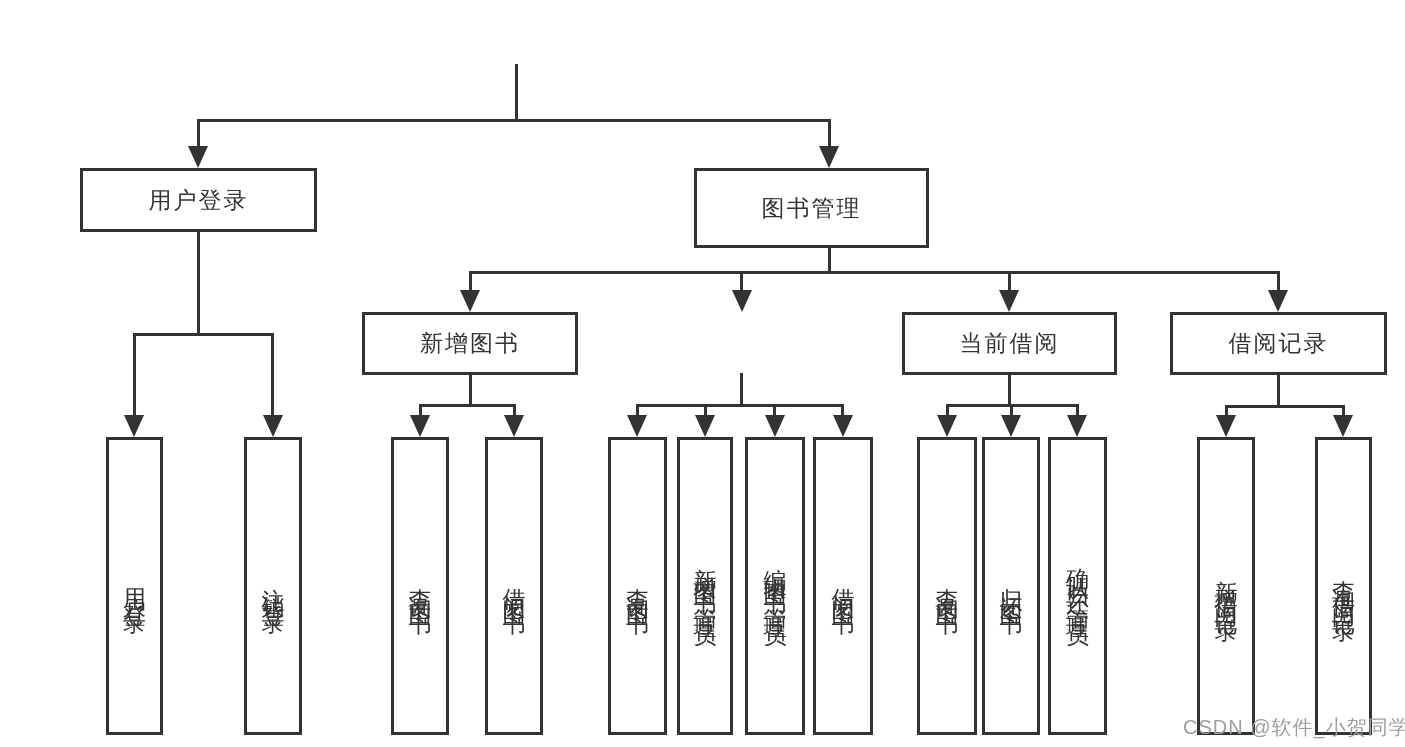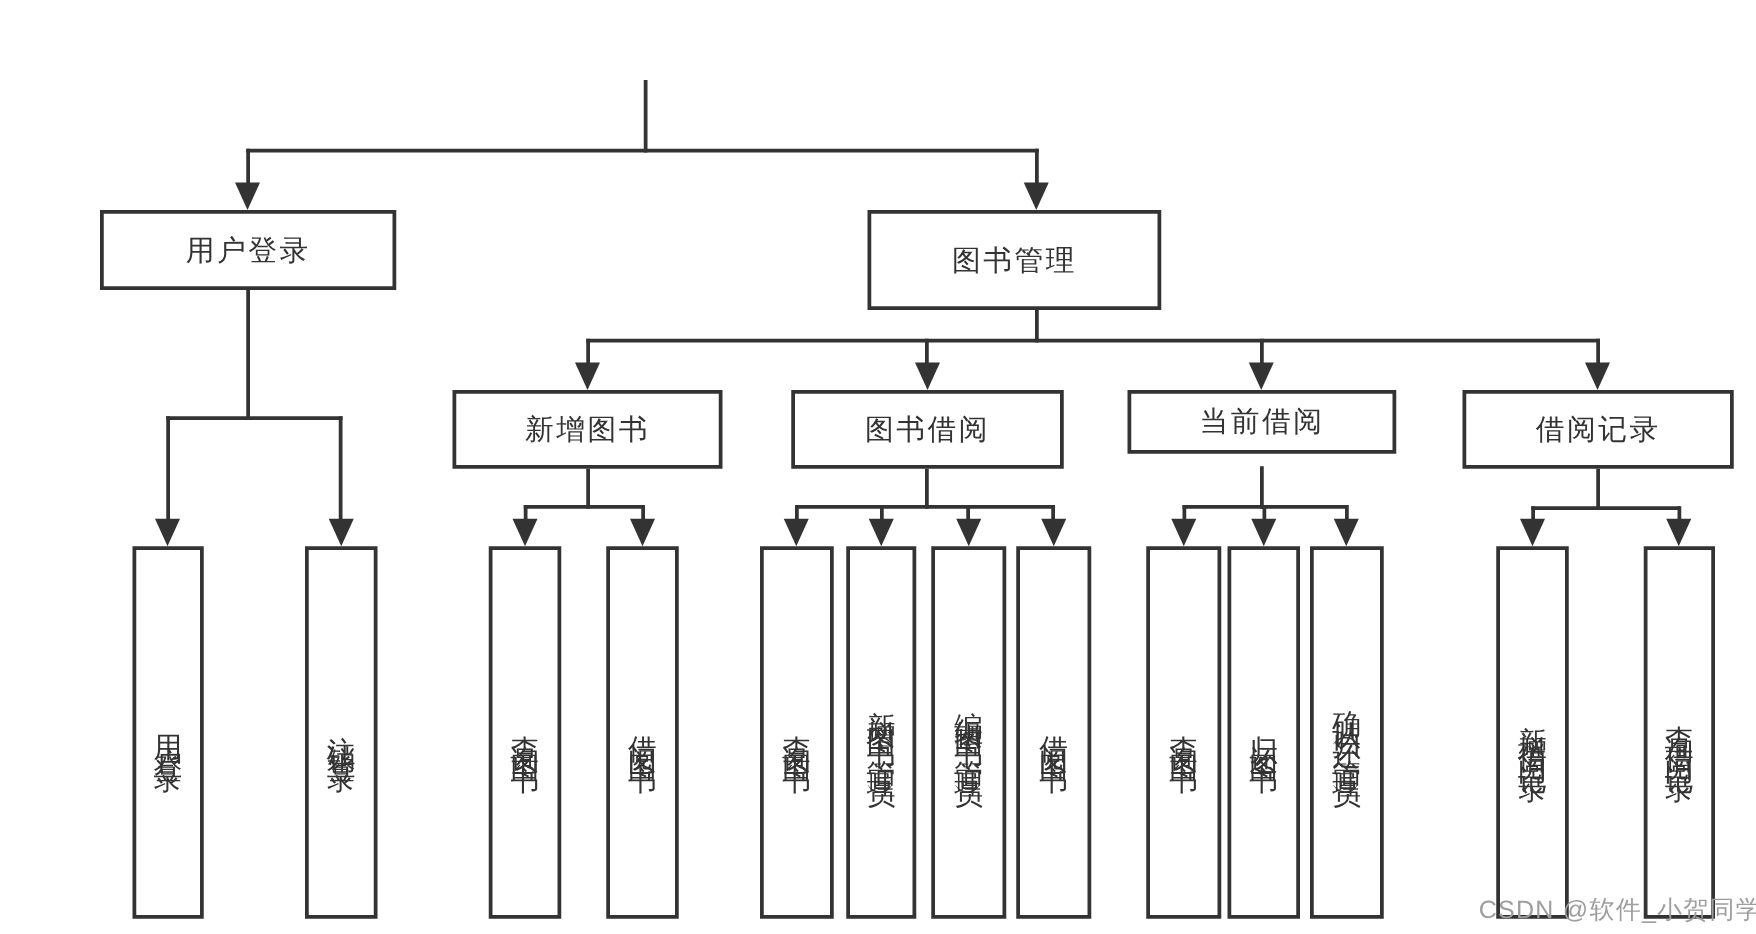--- a/index.html
+++ b/index.html
@@ -63,24 +63,21 @@
   <div class="vl" style="left:740px;top:271px;height:21px"></div>
   <div class="arr" style="left:732px;top:290px"></div>
   <div class="vl" style="left:1008px;top:271px;height:21px"></div>
   <div class="arr" style="left:999px;top:290px"></div>
   <div class="vl" style="left:1277px;top:271px;height:21px"></div>
   <div class="arr" style="left:1268px;top:290px"></div>
 
   <div class="box" style="left:362px;top:312px;width:216px;height:63px">
     <span>新增图书</span>
   </div>
-  <div class="box" style="left:633px;top:312px;width:218px;height:63px">
-    <span>图书借阅</span>
-  </div>
-  <div class="box" style="left:902px;top:312px;width:215px;height:51px">
+  <div class="box" style="left:902px;top:312px;width:215px;height:63px">
     <span>当前借阅</span>
   </div>
   <div class="box" style="left:1170px;top:312px;width:217px;height:63px">
     <span>借阅记录</span>
   </div>
 
   <div class="vl" style="left:469px;top:373px;height:34px"></div>
   <div class="hl" style="left:419px;top:404px;width:96px"></div>
   <div class="vl" style="left:419px;top:404px;height:15px"></div>
   <div class="arr" style="left:410px;top:415px"></div>

